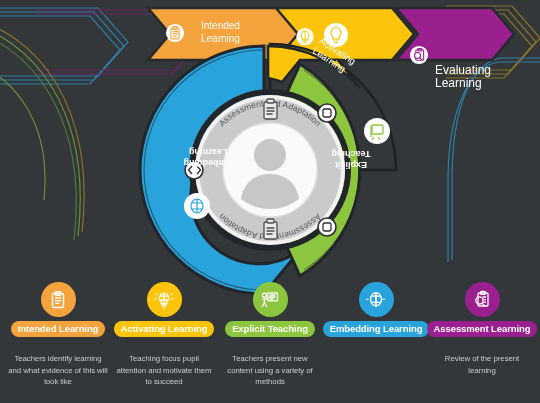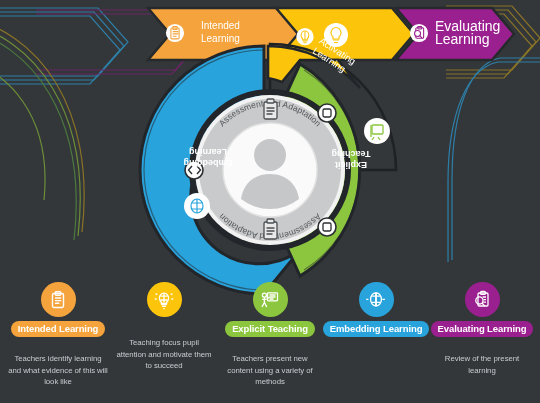--- a/index.html
+++ b/index.html
@@ -211,21 +211,21 @@
   <div style="position:absolute;left:409px;top:20px;display:flex;align-items:center;gap:6px;">
     <svg width="20" height="20" viewBox="0 0 22 22">
       <circle cx="11" cy="11" r="10" fill="#FFFFFF"></circle>
       <g fill="none" stroke="#9B208F" stroke-width="1.2">
         <rect x="7.5" y="5.2" width="8.6" height="11.6" rx="1.2"></rect>
         <rect x="9.6" y="3.8" width="4.4" height="2.8" rx="0.8"></rect>
         <circle cx="9.4" cy="11.6" r="3.3" fill="#FFFFFF"></circle>
         <path d="M11.8 14 l2.8 2.8"></path>
       </g>
     </svg>
-    <div style="color:#fff;font-size:14px;line-height:12.5px;">
+    <div style="color:#fff;font-size:12px;line-height:12.5px;margin-top:44px;">
       <div>Evaluating</div>
       <div>Learning</div>
     </div>
   </div>
 
   <div style="position:absolute;left:178px;top:146px;width:60px;text-align:center;transform:rotate(180deg);color:#fff;font-size:9px;font-weight:bold;line-height:11px;">
     <span>Embedding Learning</span>
   </div>
 
   <div style="position:absolute;left:322px;top:148px;width:58px;text-align:center;transform:rotate(180deg);color:#fff;font-size:9px;font-weight:bold;line-height:11px;">
@@ -252,20 +252,21 @@
       <div class="legend-icon" style="background:#FCC50B;">
         <svg width="22" height="22" viewBox="0 0 22 22">
           <g fill="none" stroke="#FFFFFF" stroke-width="1.3">
             <path d="M6.4 9.2 a4.6 5.1 0 0 1 9.2 0 a4.6 5.1 0 0 1 -1.9 3.9 v1.4 h-5.4 v-1.4 a4.6 5.1 0 0 1 -1.9 -3.9 Z"></path>
             <path d="M11 4.2 v9.2 M7.4 7.2 h7.2 M7.4 11 h7.2"></path>
             <path d="M8.3 15.6 h5.4 M9.1 17.4 h3.8 M11 19 v1.2"></path>
             <path d="M4.2 5.6 l-1.6 -1 M17.8 5.6 l1.6 -1 M3.6 10 h-1.8 M18.4 10 h1.8"></path>
           </g>
         </svg>
       </div>
+      <div class="legend-pill" style="background:#FCC50B;">Activating Learning</div>
       <div class="legend-desc">Teaching focus pupil attention and motivate them to succeed</div>
     </div>
 
     <div class="legend-item">
       <div class="legend-icon" style="background:#8CC63E;">
         <svg width="22" height="22" viewBox="0 0 22 22">
           <g fill="none" stroke="#FFFFFF" stroke-width="1.3">
             <rect x="8.5" y="3.8" width="10" height="8" rx="0.8"></rect>
             <path d="M10.5 6 h6 M10.5 8 h6 M10.5 10 h4"></path>
             <circle cx="5.4" cy="6.2" r="2"></circle>
@@ -297,18 +298,18 @@
         <svg width="22" height="22" viewBox="0 0 22 22">
           <g fill="none" stroke="#FFFFFF" stroke-width="1.3">
             <rect x="7" y="4" width="10" height="13" rx="1.2"></rect>
             <rect x="9.6" y="2.4" width="4.8" height="3" rx="0.9"></rect>
             <path d="M11.6 8 h3.4 M12.6 10.6 h2.4 M12.2 13.2 h2.8"></path>
             <circle cx="8.4" cy="11.4" r="3.6"></circle>
             <path d="M10.9 14 l3 3.1"></path>
           </g>
         </svg>
       </div>
-      <div class="legend-pill" style="background:#9B208F;">Evaluating Learning</div>
+      <div class="legend-pill" style="background:#9B208F;">Assessment Learning</div>
       <div class="legend-desc">Review of the present learning</div>
     </div>
 
   </div>
 </div>
 
 </body></html>

